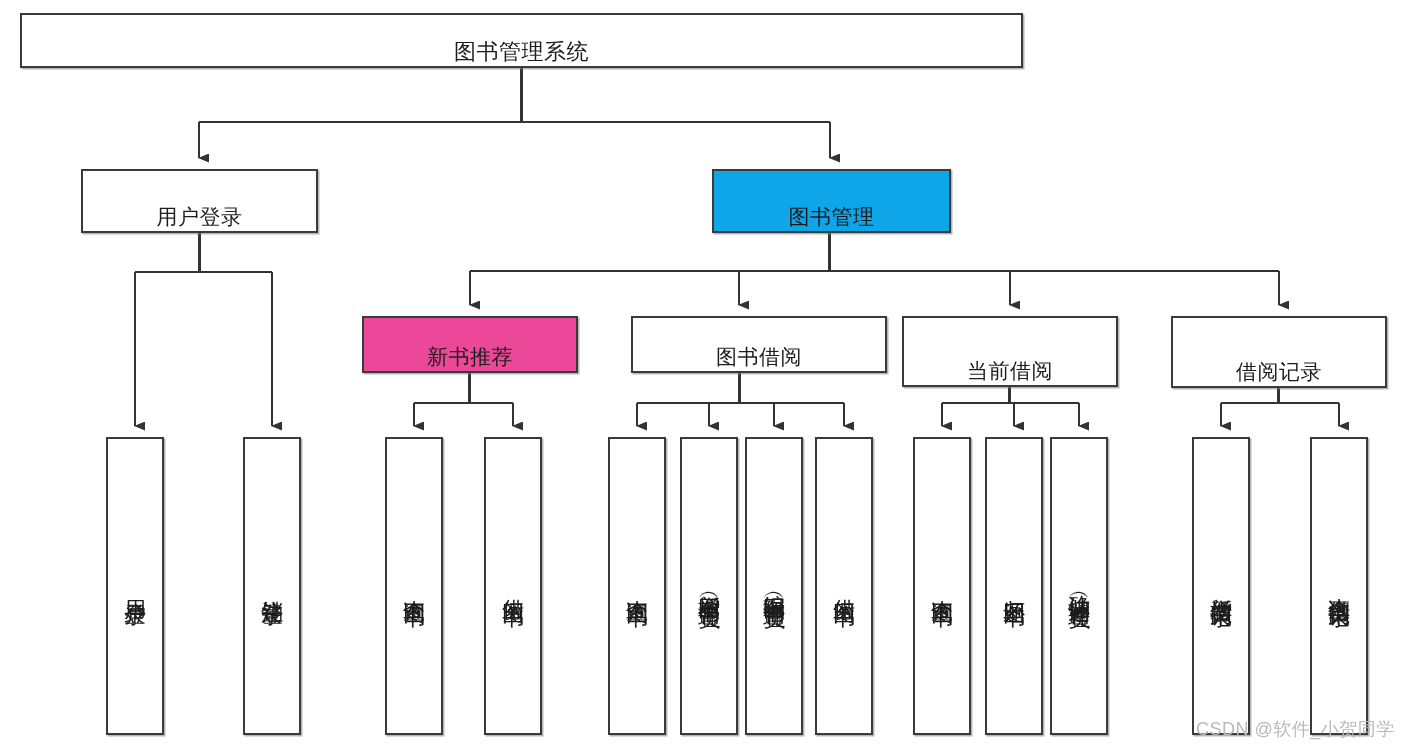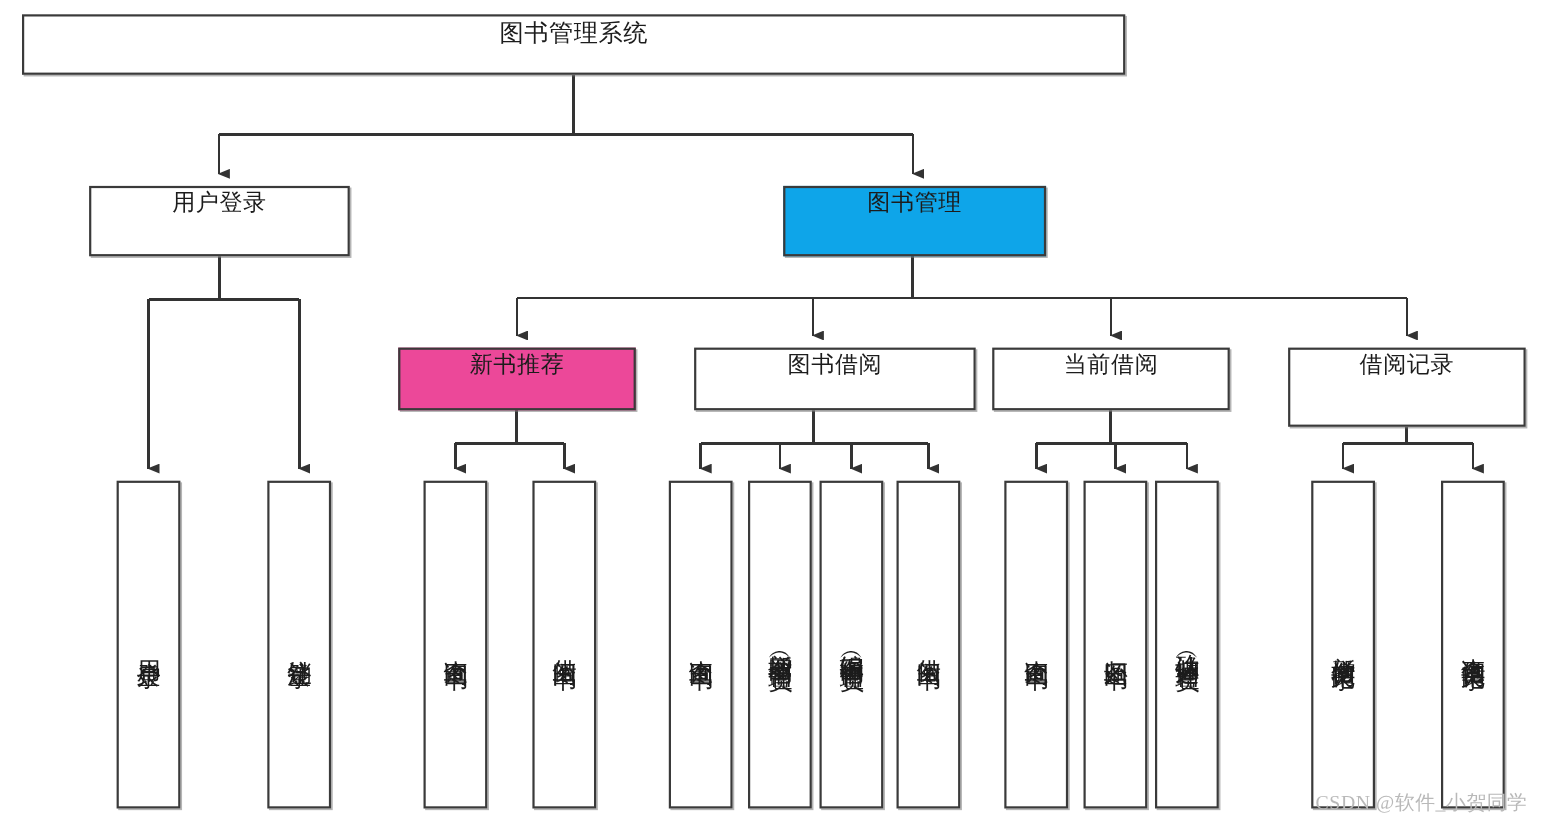--- a/index.html
+++ b/index.html
@@ -26,21 +26,21 @@
     height: 747px;
     pointer-events: none;
   }
   .node {
     position: absolute;
     box-sizing: border-box;
     background: #ffffff;
     border: 2px solid #3a3a3a;
     box-shadow: 1.5px 1.5px 0 0 rgba(120,120,120,0.55);
     display: flex;
-    align-items: flex-start;
+    align-items: flex-end;
     justify-content: center;
     color: #1c1c1c;
   }
   .node .label {
     display: block;
     text-align: center;
     line-height: 1.32;
     color: #1c1c1c;
     letter-spacing: 0.5px;
   }
@@ -64,21 +64,21 @@
     line-height: 1.12;
     letter-spacing: 2px;
     white-space: nowrap;
   }
   .watermark {
     position: absolute;
     font-size: 18px;
     color: #b9b9b9;
     white-space: nowrap;
     letter-spacing: 0.5px;
-    font-family: Liberation Serif, serif;
+    font-family: Liberation Sans, sans-serif;
   }
 </style>
 </head>
 <body>
 
 <div id="diagram-root">
 
   <svg class="edges" viewBox="0 0 1405 747" xmlns="http://www.w3.org/2000/svg">
     <defs>
       <marker id="arrowhead" markerWidth="9" markerHeight="11" refX="4.5" refY="10" orient="auto" markerUnits="userSpaceOnUse">
@@ -139,21 +139,21 @@
   <div class="node h" style="left: 712px; top: 169px; width: 239px; height: 64px; border-color: rgb(58, 58, 58); background: #0ea5e9; color: rgb(28, 28, 28);">
     <span class="label">图书管理</span>
   </div>
 
   <div class="node h" style="left: 362px; top: 316px; width: 216px; height: 57px; border-color: rgb(58, 58, 58); background: #ec4899; color: rgb(28, 28, 28);">
     <span class="label">新书推荐</span>
   </div>
   <div class="node h" style="left: 631px; top: 316px; width: 256px; height: 57px; border-color: rgb(58, 58, 58); background: rgb(255, 255, 255); color: rgb(28, 28, 28);">
     <span class="label">图书借阅</span>
   </div>
-  <div class="node h" style="left: 902px; top: 316px; width: 216px; height: 57px; border-color: rgb(58, 58, 58); background: rgb(255, 255, 255); color: rgb(28, 28, 28);">
+  <div class="node h" style="left: 902px; top: 316px; width: 216px; height: 71px; border-color: rgb(58, 58, 58); background: rgb(255, 255, 255); color: rgb(28, 28, 28);">
     <span class="label">当前借阅</span>
   </div>
   <div class="node h" style="left: 1171px; top: 316px; width: 216px; height: 72px; border-color: rgb(58, 58, 58); background: rgb(255, 255, 255); color: rgb(28, 28, 28);">
     <span class="label">借阅记录</span>
   </div>
 
   <div class="node v" style="left: 106px; top: 437px; width: 58px; height: 298px; border-color: rgb(58, 58, 58); background: rgb(255, 255, 255); color: rgb(28, 28, 28);">
     <span class="label">用户登录</span>
   </div>
   <div class="node v" style="left: 243px; top: 437px; width: 58px; height: 298px; border-color: rgb(58, 58, 58); background: rgb(255, 255, 255); color: rgb(28, 28, 28);">

